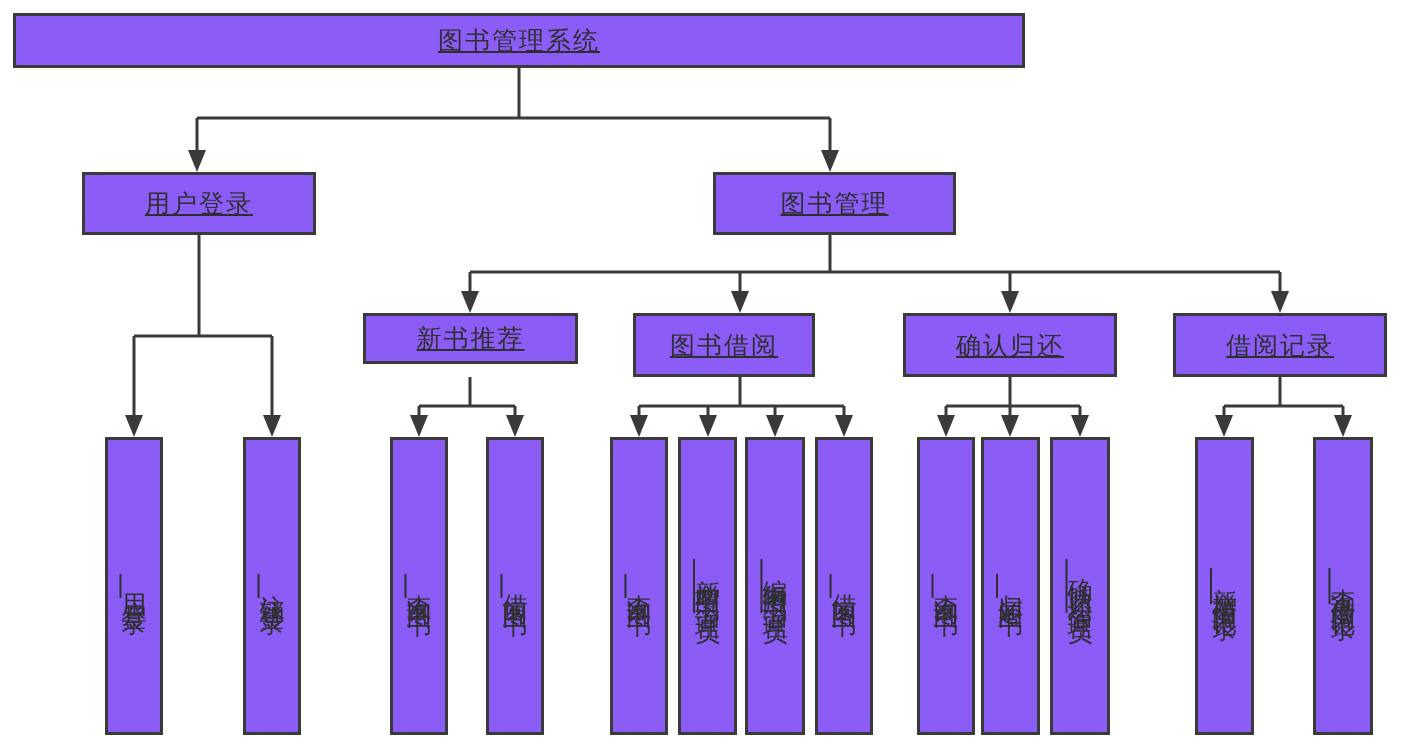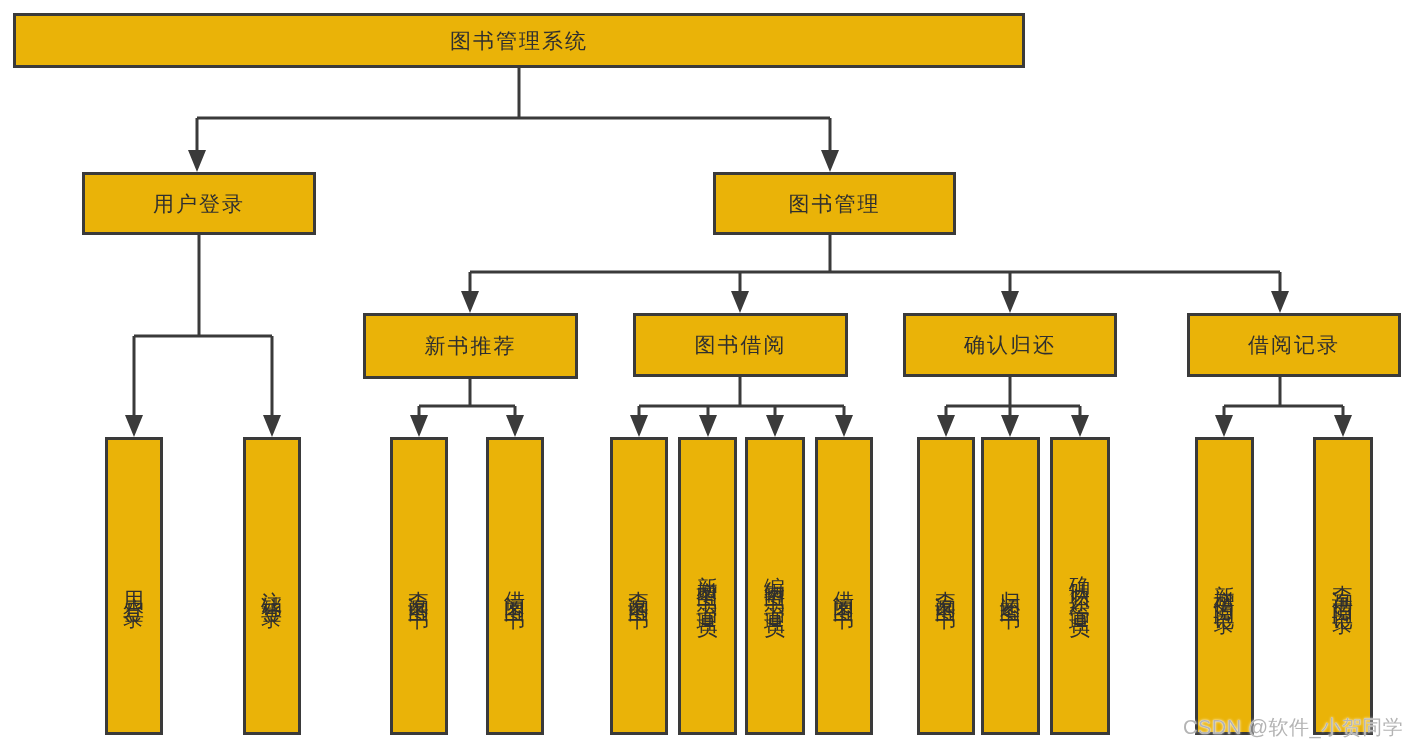--- a/index.html
+++ b/index.html
@@ -13,44 +13,45 @@
   }
   svg.connectors {
     position: absolute;
     left: 0; top: 0;
     z-index: 1;
   }
   .node {
     position: absolute;
     box-sizing: border-box;
     border: 3px solid #3a3a3a;
-    background: #eab308;
+    background: #8b5cf6;
     color: #2f2f2f;
     display: flex;
     align-items: center;
     justify-content: center;
-    font-size: 21px;
+    font-size: 25px;
     letter-spacing: 2px;
     z-index: 2;
     text-align: center;
+    text-decoration: underline;
   }
   .leaf {
     writing-mode: vertical-rl;
     letter-spacing: 6px;
     line-height: 1;
     padding: 6px 0;
   }
   
   .n-root { left: 13px;   top: 13px;  width: 1012px; height: 55px; }
   .n-l2a  { left: 82px;   top: 172px; width: 234px;  height: 63px; }
   .n-l2b  { left: 713px;  top: 172px; width: 243px;  height: 63px; }
-  .n-l3a  { left: 363px;  top: 313px; width: 215px;  height: 66px; }
-  .n-l3b  { left: 633px;  top: 313px; width: 215px;  height: 64px; }
+  .n-l3a  { left: 363px;  top: 313px; width: 215px;  height: 51px; }
+  .n-l3b  { left: 633px;  top: 313px; width: 182px;  height: 64px; }
   .n-l3c  { left: 903px;  top: 313px; width: 214px;  height: 64px; }
-  .n-l3d  { left: 1173px; top: 313px; width: 214px;  height: 64px; margin-left: 14px; }
+  .n-l3d  { left: 1173px; top: 313px; width: 214px;  height: 64px; }
   .n-g1a  { left: 105px;  top: 437px; width: 58px;   height: 298px; }
   .n-g1b  { left: 243px;  top: 437px; width: 58px;   height: 298px; }
   .n-g2a  { left: 390px;  top: 437px; width: 58px;   height: 298px; }
   .n-g2b  { left: 486px;  top: 437px; width: 58px;   height: 298px; }
   .n-g3a  { left: 610px;  top: 437px; width: 58px;   height: 298px; }
   .n-g3b  { left: 678px;  top: 437px; width: 59px;   height: 298px; }
   .n-g3c  { left: 745px;  top: 437px; width: 60px;   height: 298px; }
   .n-g3d  { left: 815px;  top: 437px; width: 58px;   height: 298px; }
   .n-g4a  { left: 917px;  top: 437px; width: 58px;   height: 298px; }
   .n-g4b  { left: 981px;  top: 437px; width: 59px;   height: 298px; }
@@ -152,14 +153,13 @@
   <div class="node leaf n-g3c">编辑图书（管理员）</div>
   <div class="node leaf n-g3d">借阅图书</div>
 
   <div class="node leaf n-g4a">查询图书</div>
   <div class="node leaf n-g4b">归还图书</div>
   <div class="node leaf n-g4c">确认归还（管理员）</div>
 
   <div class="node leaf n-g5a">新增借阅记录</div>
   <div class="node leaf n-g5b">查询借阅记录</div>
 
-  <div class="watermark">CSDN @软件_小贺同学</div>
 </div>
 
 </body></html>

